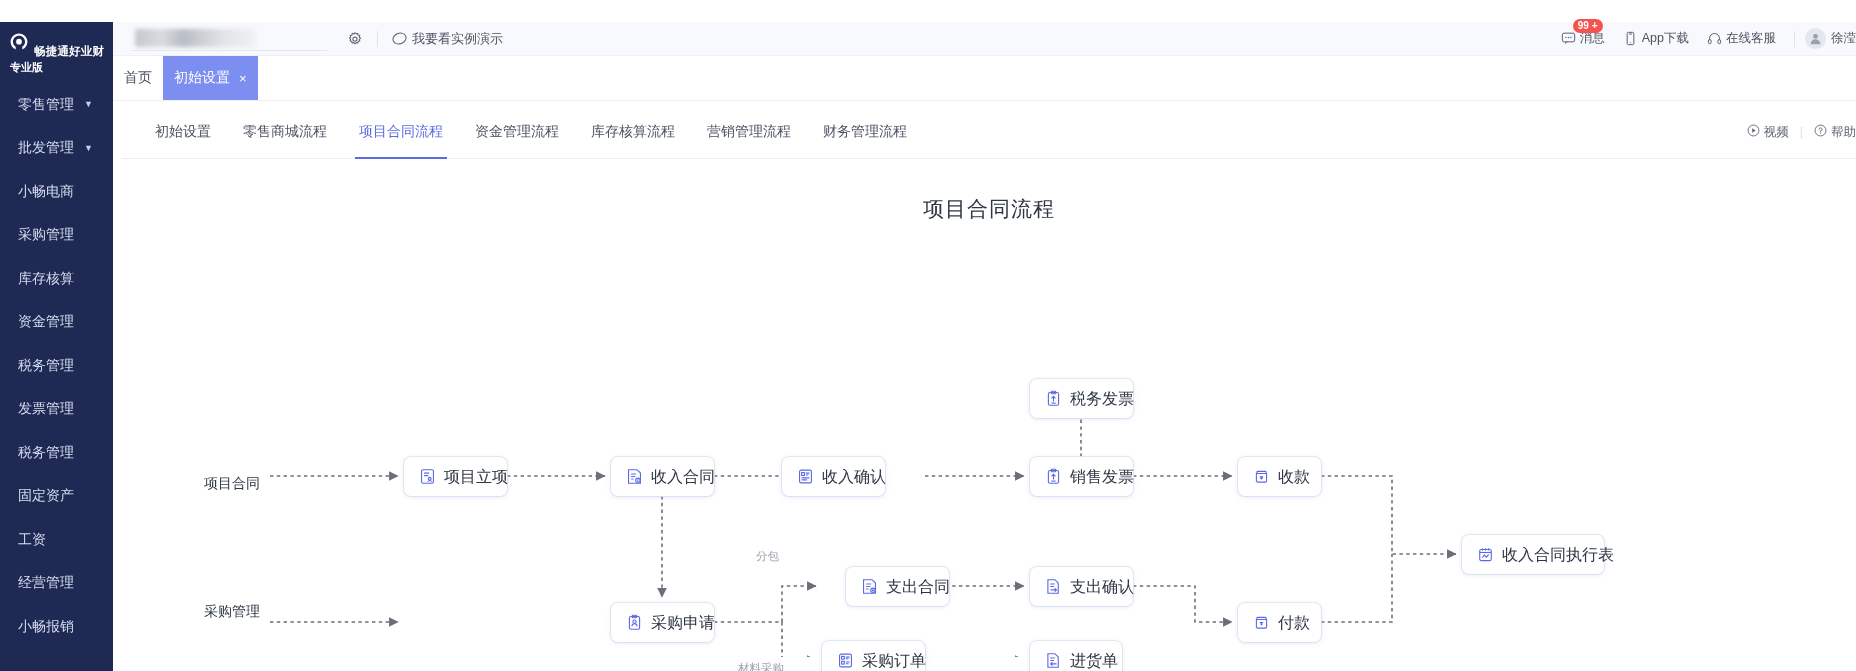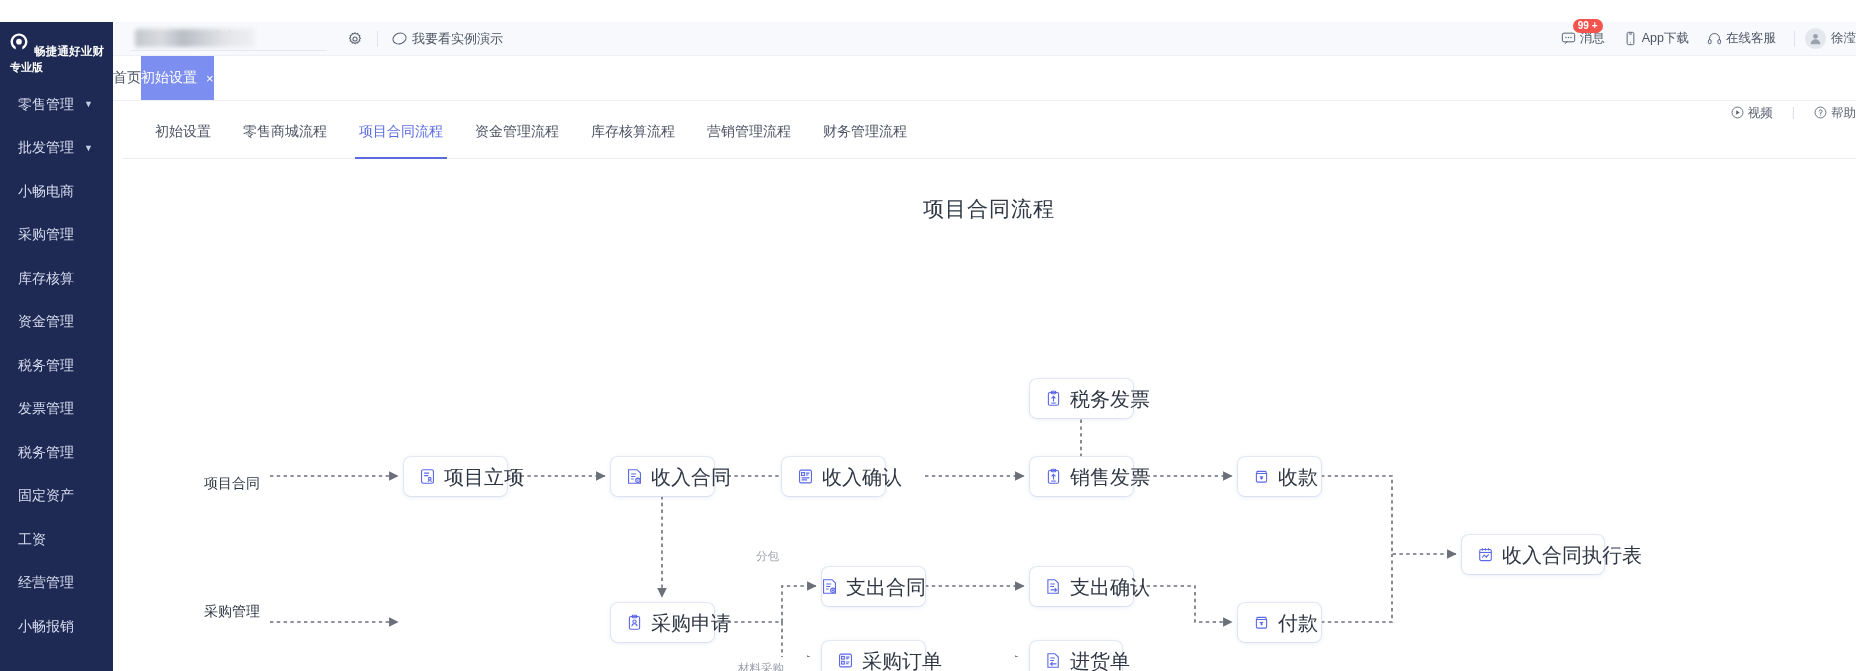--- a/index.html
+++ b/index.html
@@ -62,21 +62,21 @@
     display:flex; align-items:center; justify-content:center; color:#9aa0ac;
   }
   .user-name{ font-size:12.5px; color:#4c5363; margin-left:5px; }
 
   
   .tabbar{
     position:absolute; left:113px; top:56px; right:0; height:45px;
     background:#fff; display:flex; align-items:stretch; border-bottom:1px solid #edf0f5;
   }
   .ptab{
-    display:flex; align-items:center; justify-content:center; padding:0 0;
+    display:flex; align-items:center; justify-content:center; padding:0 11px;
     font-size:14px; color:#4c5363; cursor:pointer; white-space:nowrap;
   }
   .ptab.active{ background:#7c8ef0; color:#fff; }
   .ptab .close{ margin-left:9px; font-size:13px; color:#fff; }
 
   
   .content{
     position:absolute; left:122px; top:105px; right:0; bottom:0;
     background:#fff; overflow:hidden;
   }
@@ -87,22 +87,22 @@
   .stab{
     font-size:14px; color:#4c5363; cursor:pointer; white-space:nowrap;
     padding:0 16px; height:54px; display:flex; align-items:center; position:relative;
   }
   .stab.active{ color:#5b6ce0; }
   .stab.active::after{
     content:""; position:absolute; left:12px; right:12px; bottom:0;
     height:2px; background:#5b6ce0;
   }
   .subtabs-right{
-    position:absolute; right:0px; top:0; height:54px; display:flex; align-items:flex-start;
-    gap:12px; padding-right:0px; font-size:12.5px; color:#5c6372;
+    position:absolute; right:0px; top:0; height:54px; display:flex; align-items:center;
+    gap:4px; padding-right:0px; font-size:12.5px; color:#5c6372;
   }
   .srlink{ display:flex; align-items:center; gap:4px; cursor:pointer; white-space:nowrap;}
   .srsep{ margin:0 7px; color:#dcdfe6; }
 
   .page-title{
     text-align:center; font-size:21px; color:#2f3744; margin-top:36px; letter-spacing:1px;
     font-weight:400;
   }
 
   
@@ -110,21 +110,21 @@
   .canvas svg.wires{ position:absolute; left:0; top:0; width:1734px; height:420px; }
 
   .rowlabel{
     position:absolute; font-size:14px; color:#2f3744; white-space:nowrap;
   }
 
   .node{
     position:absolute; display:flex; align-items:center; gap:8px;
     height:39px; padding:0 15px; background:#fff; border-radius:7px;
     box-shadow:0 1px 5px rgba(96,110,200,.16), 0 0 0 1px rgba(232,235,245,.9);
-    font-size:20px; color:#2f3744; white-space:nowrap; cursor:pointer;
+    font-size:16px; color:#2f3744; white-space:nowrap; cursor:pointer;
   }
   .node .nico{ display:flex; align-items:center; color:#5b68e8; flex:0 0 auto; }
   .node .nlabel{ line-height:1; }
 
   .edgelabel{
     position:absolute; font-size:11.5px; color:#9aa0ac; white-space:nowrap;
   }
 </style>
 </head>
 <body>
@@ -447,21 +447,21 @@
             <span class="nico">
               <svg width="17" height="17" viewBox="0 0 20 20" stroke="#5b68e8" stroke-width="1.3" fill="none">
                 <rect x="4" y="3" width="12" height="15" rx="1.8"></rect>
                 <rect x="7.3" y="1.4" width="5.4" height="3" rx="1"></rect>
                 <circle cx="10" cy="9" r="1.9"></circle>
                 <path d="M7 14.4 a3 3 0 0 1 6 0"></path>
               </svg>
             </span>
             <span class="nlabel">采购申请</span>
           </div>
-          <div class="node" style="left: 700px; top: 330px; width: 103px; justify-content: center;">
+          <div class="node" style="left: 724px; top: 330px; width: 103px;">
             <span class="nico">
               <svg width="17" height="17" viewBox="0 0 20 20" stroke="#5b68e8" stroke-width="1.3" fill="none">
                 <path d="M3 2 h10 l4 4 v12 H3 z"></path>
                 <path d="M6 7 h6 M6 10 h5 M6 13 h3"></path>
                 <circle cx="14" cy="14.5" r="2.6" fill="#fff"></circle>
                 <path d="M14 13.2 v2.6 M12.8 14.5 h2.4"></path>
               </svg>
             </span>
             <span class="nlabel">支出合同</span>
           </div>

